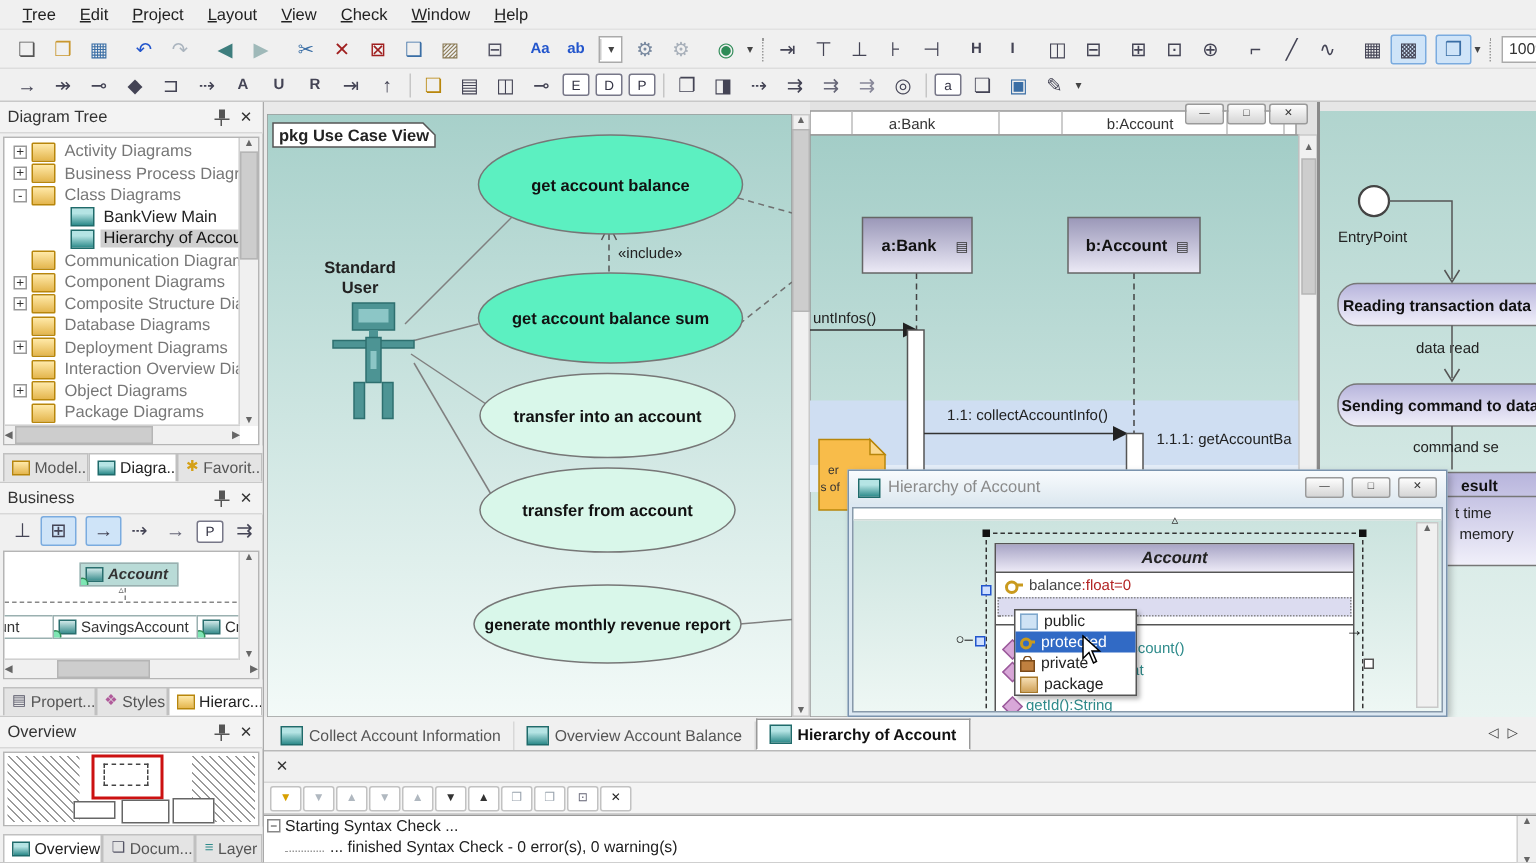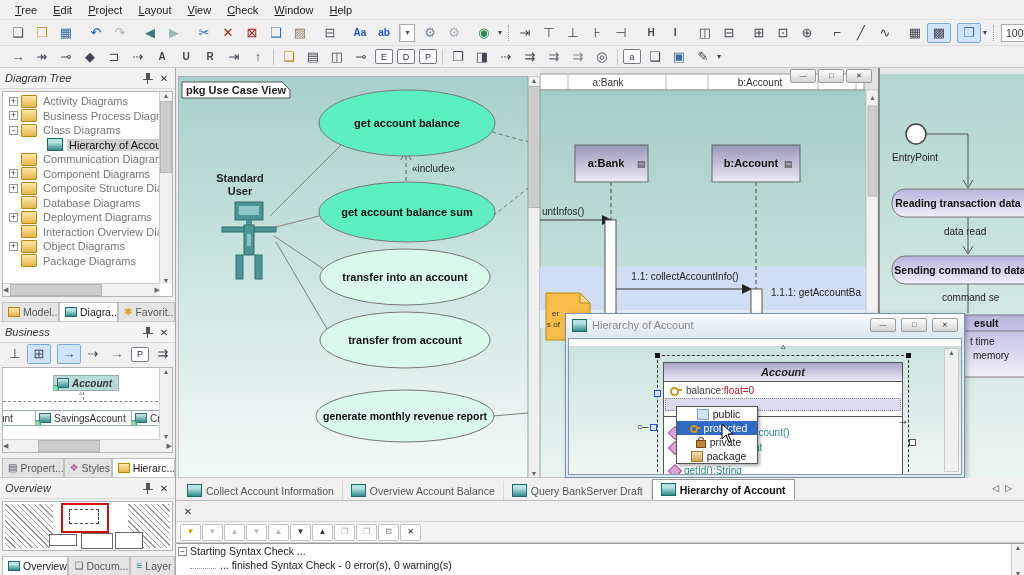--- a/index.html
+++ b/index.html
@@ -25,21 +25,21 @@
          justify-content:flex-end;color:#555;margin:0 3px;}
   .combo .arr{width:13px;height:14px;border-left:1px solid #ccc;text-align:center;font-size:8px;color:#444;line-height:14px;}
   .zoombox{width:52px;height:16px;background:#fff;border:1px solid #aaa;display:flex;align-items:center;margin:0 3px;}
   .zoombox span{flex:1;padding-left:4px;font-size:10.5px;}
   .drop{font-size:8px;color:#444;padding:0 2px;}
   
   #leftdock{position:absolute;left:0;top:68px;width:176px;height:507px;background:#f0f0f0;border-right:1px solid #aaa;box-sizing:border-box;}
   .panel{position:relative;width:100%;box-sizing:border-box;border-bottom:1px solid #c9c9c9;}
   .panel-title{height:20px;display:flex;align-items:center;background:#f3f3f3;border-bottom:1px solid #d8d8d8;
                padding:0 5px;color:#333;}
-  .panel-title .t{flex:1;font-style:italic;}
+  .panel-title .t{flex:1;}
   .pin{position:relative;width:11px;height:11px;margin-right:5px;}
   .pin b{position:absolute;background:#555;}
   .pin .p1{left:4px;top:0;width:4px;height:6px;}
   .pin .p2{left:1px;top:6px;width:10px;height:1px;}
   .pin .p3{left:5px;top:7px;width:1px;height:4px;}
   .xico{font-size:10px;color:#333;width:12px;text-align:center;}
   .panel-body{position:relative;background:#fff;border:1px solid #b5b5b5;margin:2px;overflow:hidden;}
   
   .titem{display:flex;align-items:center;height:14.5px;white-space:nowrap;color:#777;}
   .texp{width:9px;height:9px;box-sizing:border-box;border:1px solid #999;background:#fff;font-size:9px;line-height:7px;
@@ -108,21 +108,21 @@
   .newrow{height:13px;background:#dcdcf0;border:1px dotted #888;box-sizing:border-box;margin:0 1px;}
   .uc-div{height:5px;border-bottom:1px solid #555;margin-bottom:8px;}
   .op{color:#2e8b8b;height:15px;}
   .op-ic{width:8px;height:8px;background:#d8a7d8;border:1px solid #9a5a9a;transform:rotate(45deg);flex:none;}
   .key-ic{position:relative;width:12px;height:10px;flex:none;}
   .key-ic::before{content:"";position:absolute;left:0;top:2px;width:5px;height:5px;border:2px solid #c99a1e;border-radius:50%;}
   .key-ic::after{content:"";position:absolute;left:8px;top:4px;width:4px;height:2px;background:#c99a1e;box-shadow:2px 2px 0 -1px #c99a1e;}
   .attr-rest{color:#b22222;}
   .vis-drop{position:absolute;left:107px;top:67px;width:80px;background:#fff;border:1px solid #555;
             box-shadow:2px 2px 3px rgba(0,0,0,.3);font-size:10.5px;}
-  .vd-item{height:14px;display:flex;align-items:center;gap:4px;padding-left:3px;color:#222;justify-content:center;}
+  .vd-item{height:14px;display:flex;align-items:center;gap:4px;padding-left:3px;color:#222;}
   .vd-item.sel{background:#316ac5;color:#fff;}
   .vi{width:10px;height:9px;flex:none;}
   .vi-public{background:#cfe3f5;border:1px solid #7ea7cc;}
   .vi-key{position:relative;}
   .vi-key::before{content:"";position:absolute;left:0;top:1px;width:4px;height:4px;border:2px solid #c99a1e;border-radius:50%;}
   .vi-key::after{content:"";position:absolute;left:7px;top:3px;width:3px;height:2px;background:#c99a1e;}
   .vi-lock{position:relative;background:#c08040;border:1px solid #7a4a1a;width:8px;height:6px;margin-top:3px;}
   .vi-lock::before{content:"";position:absolute;left:1px;top:-4px;width:4px;height:3px;border:1px solid #7a4a1a;border-bottom:none;border-radius:3px 3px 0 0;}
   .vi-pkg{background:linear-gradient(#f5deb3,#d2a45a);border:1px solid #a87828;}
   .con-sq{position:absolute;width:7px;height:7px;background:#cfe0ff;border:1px solid #2255cc;box-sizing:border-box;}
@@ -278,20 +278,25 @@
             <div class="titem">
               <span class="texp">+</span>
               <span class="ticon"></span>
               <span class="lbl">Business Process Diagrams</span>
             </div>
             <div class="titem">
               <span class="texp">-</span>
               <span class="ticon"></span>
               <span class="lbl">Class Diagrams</span>
             </div>
+            <div class="titem dark" style="padding-left: 26px;">
+              <span class="texp none"></span>
+              <span class="dicon"></span>
+              <span class="lbl">BankView Main</span>
+            </div>
             <div class="titem sel dark" style="padding-left: 26px;">
               <span class="texp none"></span>
               <span class="dicon"></span>
               <span class="lbl">Hierarchy of Account</span>
             </div>
             <div class="titem">
               <span class="texp none"></span>
               <span class="ticon"></span>
               <span class="lbl">Communication Diagrams</span>
             </div>
@@ -699,24 +704,20 @@
   <div id="bottomstrip">
     <div id="doc-tabs">
       <span class="dtab">
           <span class="dtico"></span>
           <span>Collect Account Information</span>
         </span>
         <span class="dtab">
           <span class="dtico"></span>
           <span>Overview Account Balance</span>
         </span>
-        <span class="dtab">
-          <span class="dtico"></span>
-          <span>Query BankServer Draft</span>
-        </span>
         <span class="dtab active">
           <span class="dtico"></span>
           <span>Hierarchy of Account</span>
         </span>
         <span class="dnav">◁▷</span>
     </div>
     <div id="msg-title">
       <span class="xico">✕</span>
     </div>
     <div id="msg-tools">

